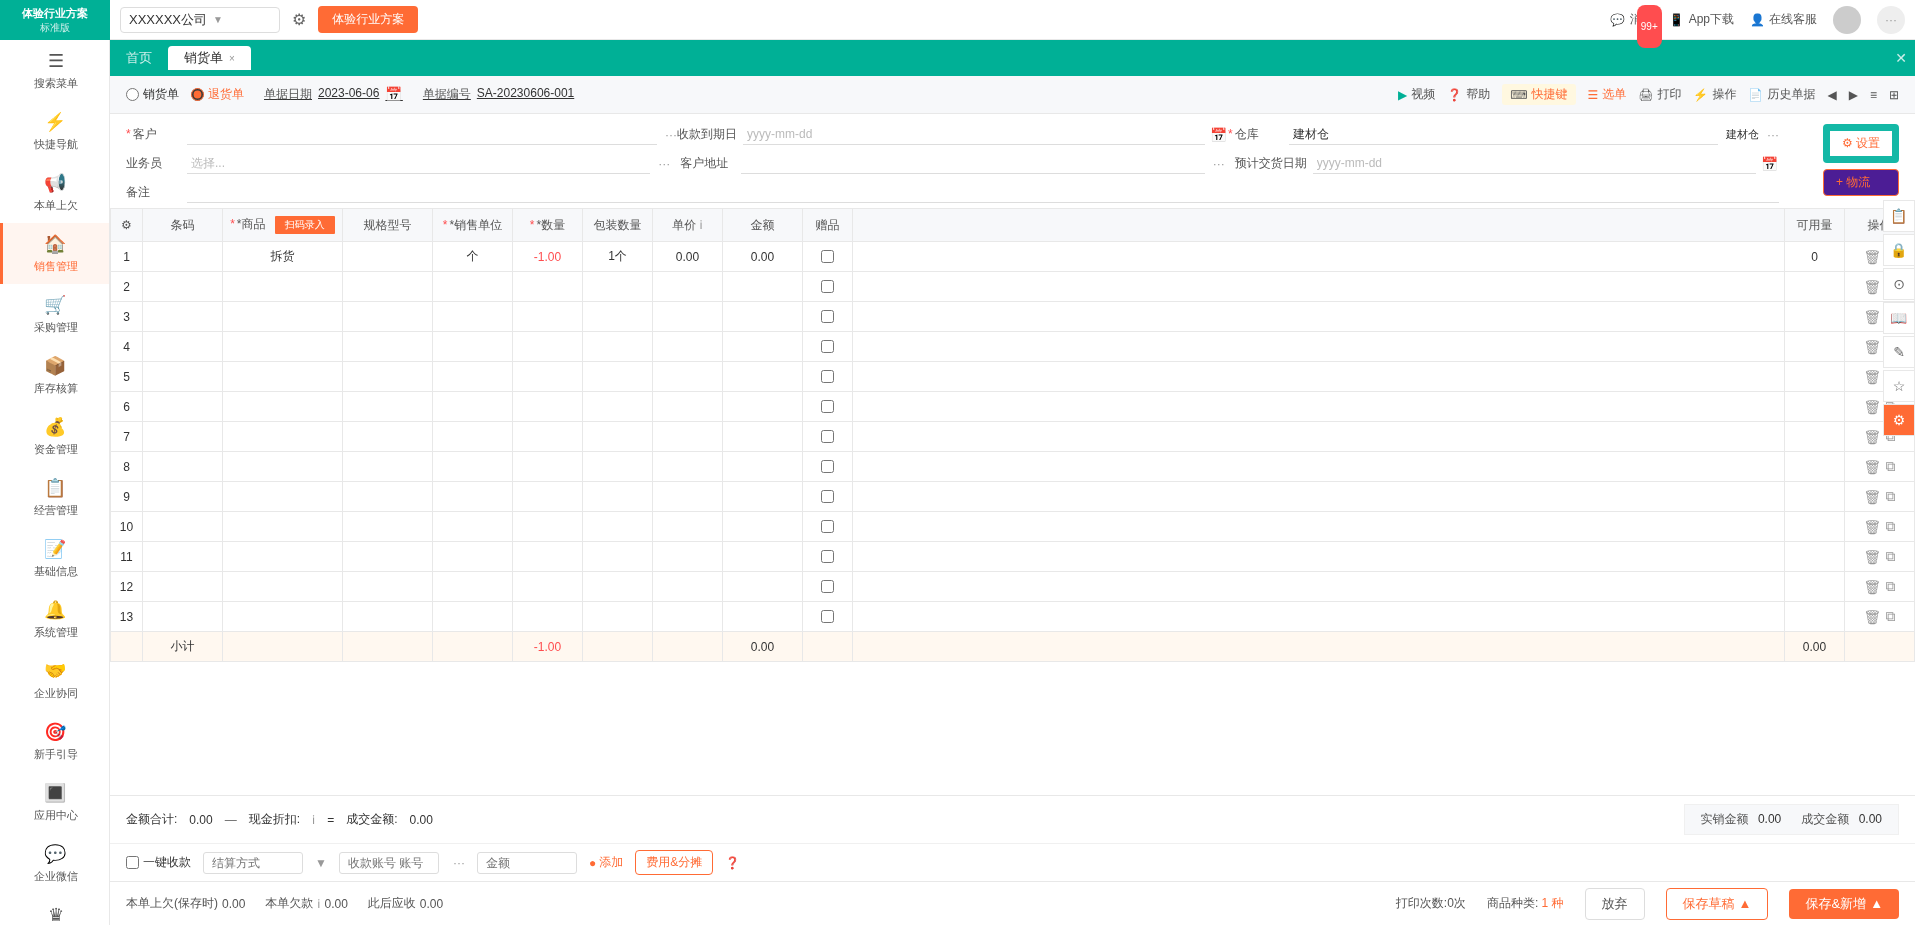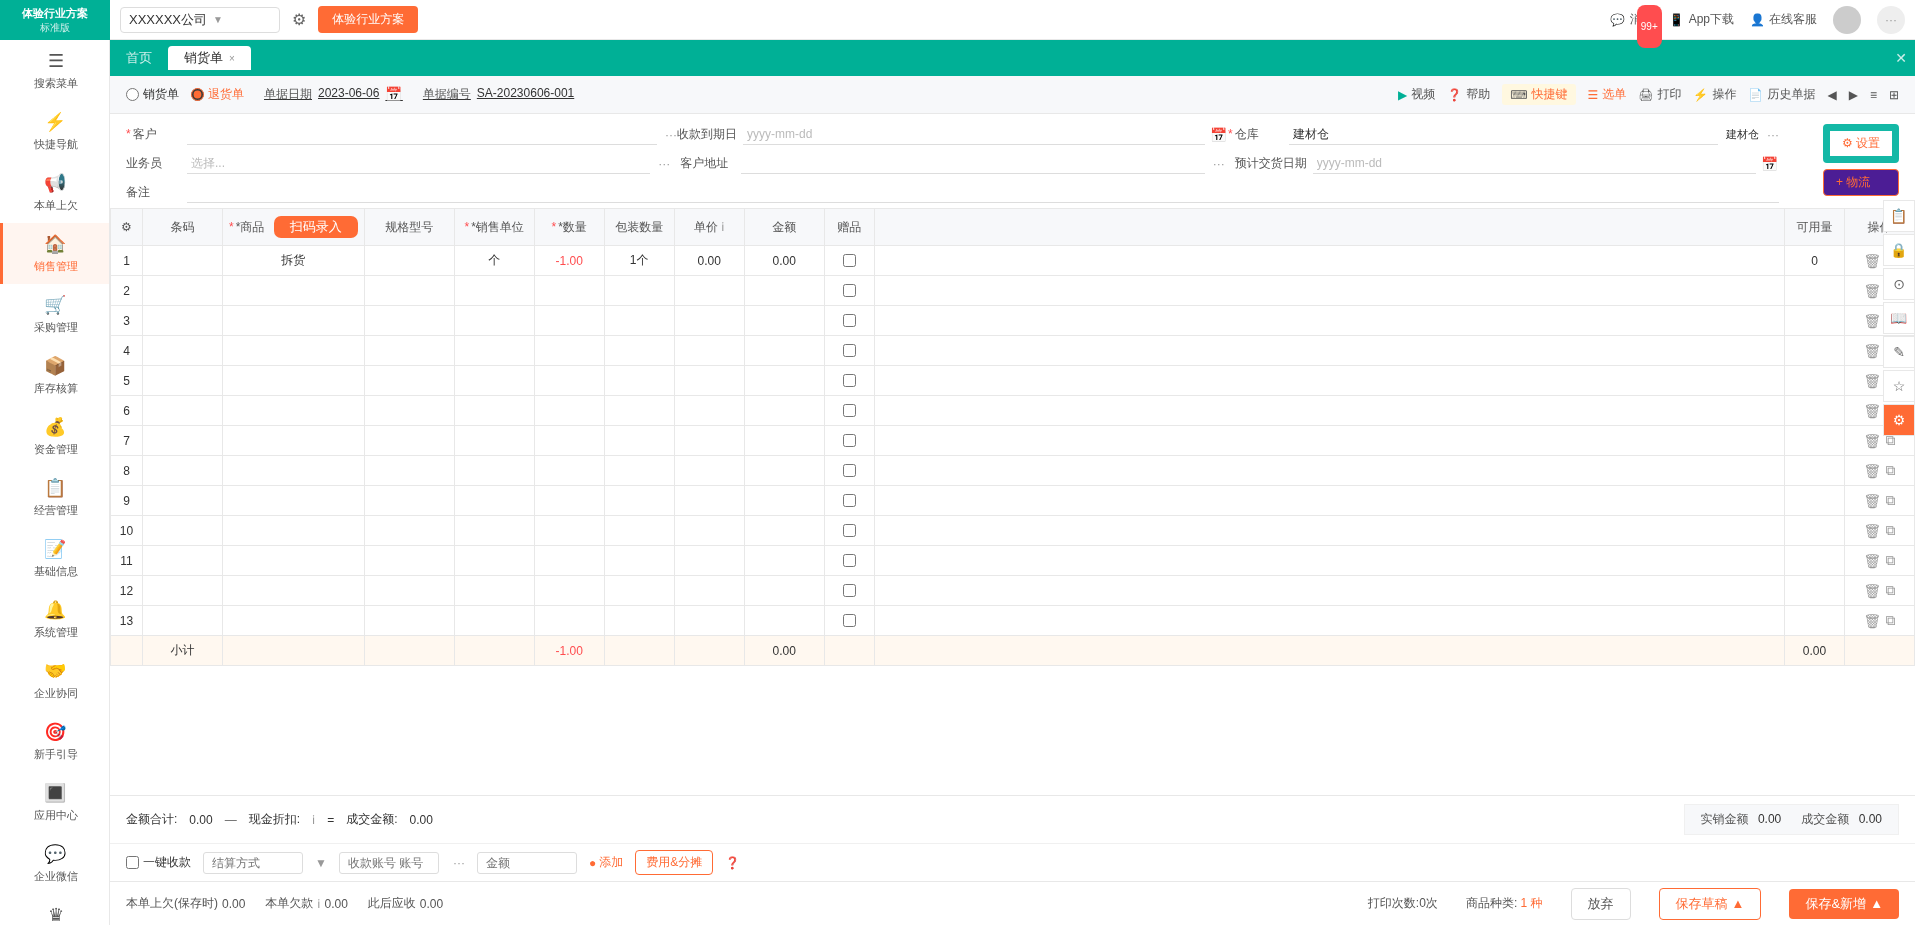--- a/index.html
+++ b/index.html
@@ -288,24 +288,24 @@
       border: 1px solid #e8e8e8;
       padding: 5px 6px;
       text-align: center;
       height: 30px;
     }
     .required-star { color: #ff4d4f; margin-right: 2px; }
     .scan-btn {
       background: #ff6b35;
       color: #fff;
       border: none;
-      border-radius: 7px;
-      padding: 2px 16px;
-      cursor: pointer;
-      font-size: 13px;
+      border-radius: 1px;
+      padding: 2px 10px;
+      cursor: pointer;
+      font-size: 10px;
     }
     .neg-val { color: #ff4d4f; }
     .subtotal-row td { background: #fff8f0; font-weight: 500; }
     .col-barcode { width: 80px; }
     .col-product { width: 120px; }
     .col-spec { width: 90px; }
     .col-unit { width: 80px; }
     .col-qty { width: 70px; }
     .col-pkg { width: 70px; }
     .col-price { width: 70px; }
@@ -376,21 +376,21 @@
       display: flex;
       align-items: center;
       gap: 4px;
       font-size: 12px;
       color: #555;
     }
     .footer-right {
       margin-left: auto;
       display: flex;
       align-items: center;
-      gap: 28px;
+      gap: 21px;
     }
     .discard-btn {
       border: 1px solid #ddd;
       background: #fff;
       color: #555;
       border-radius: 4px;
       padding: 6px 16px;
       cursor: pointer;
       font-size: 13px;
     }

